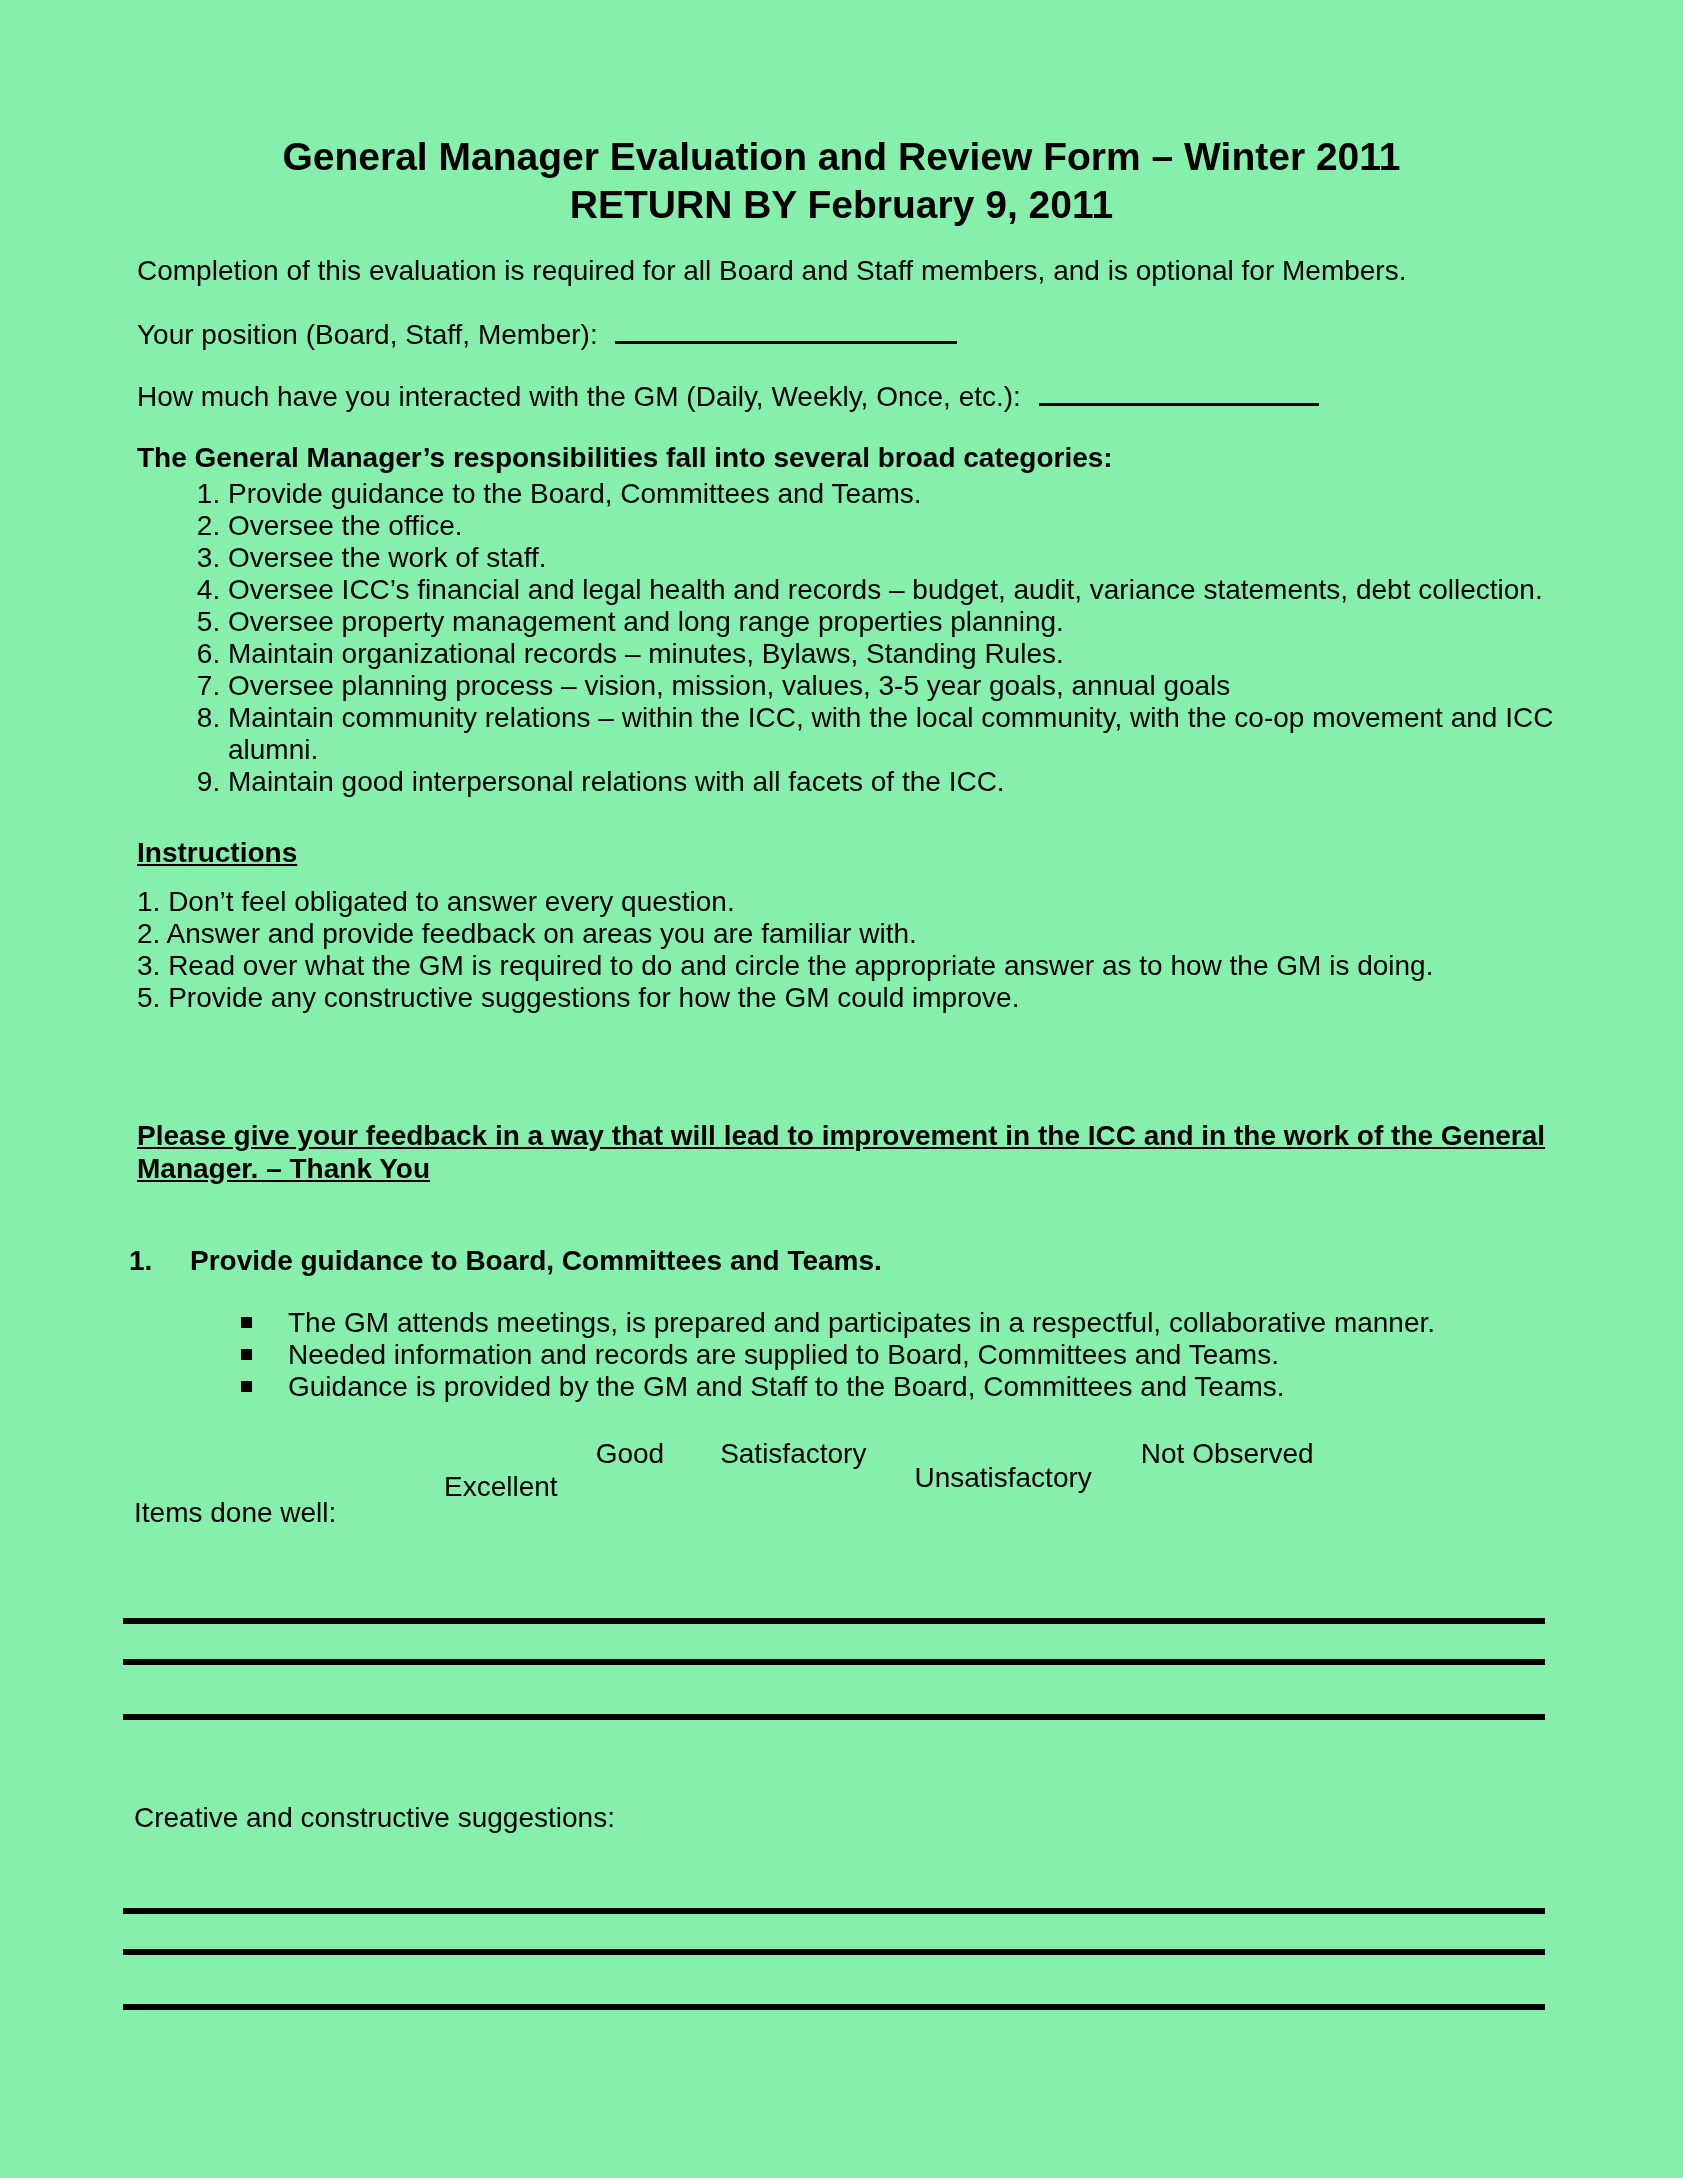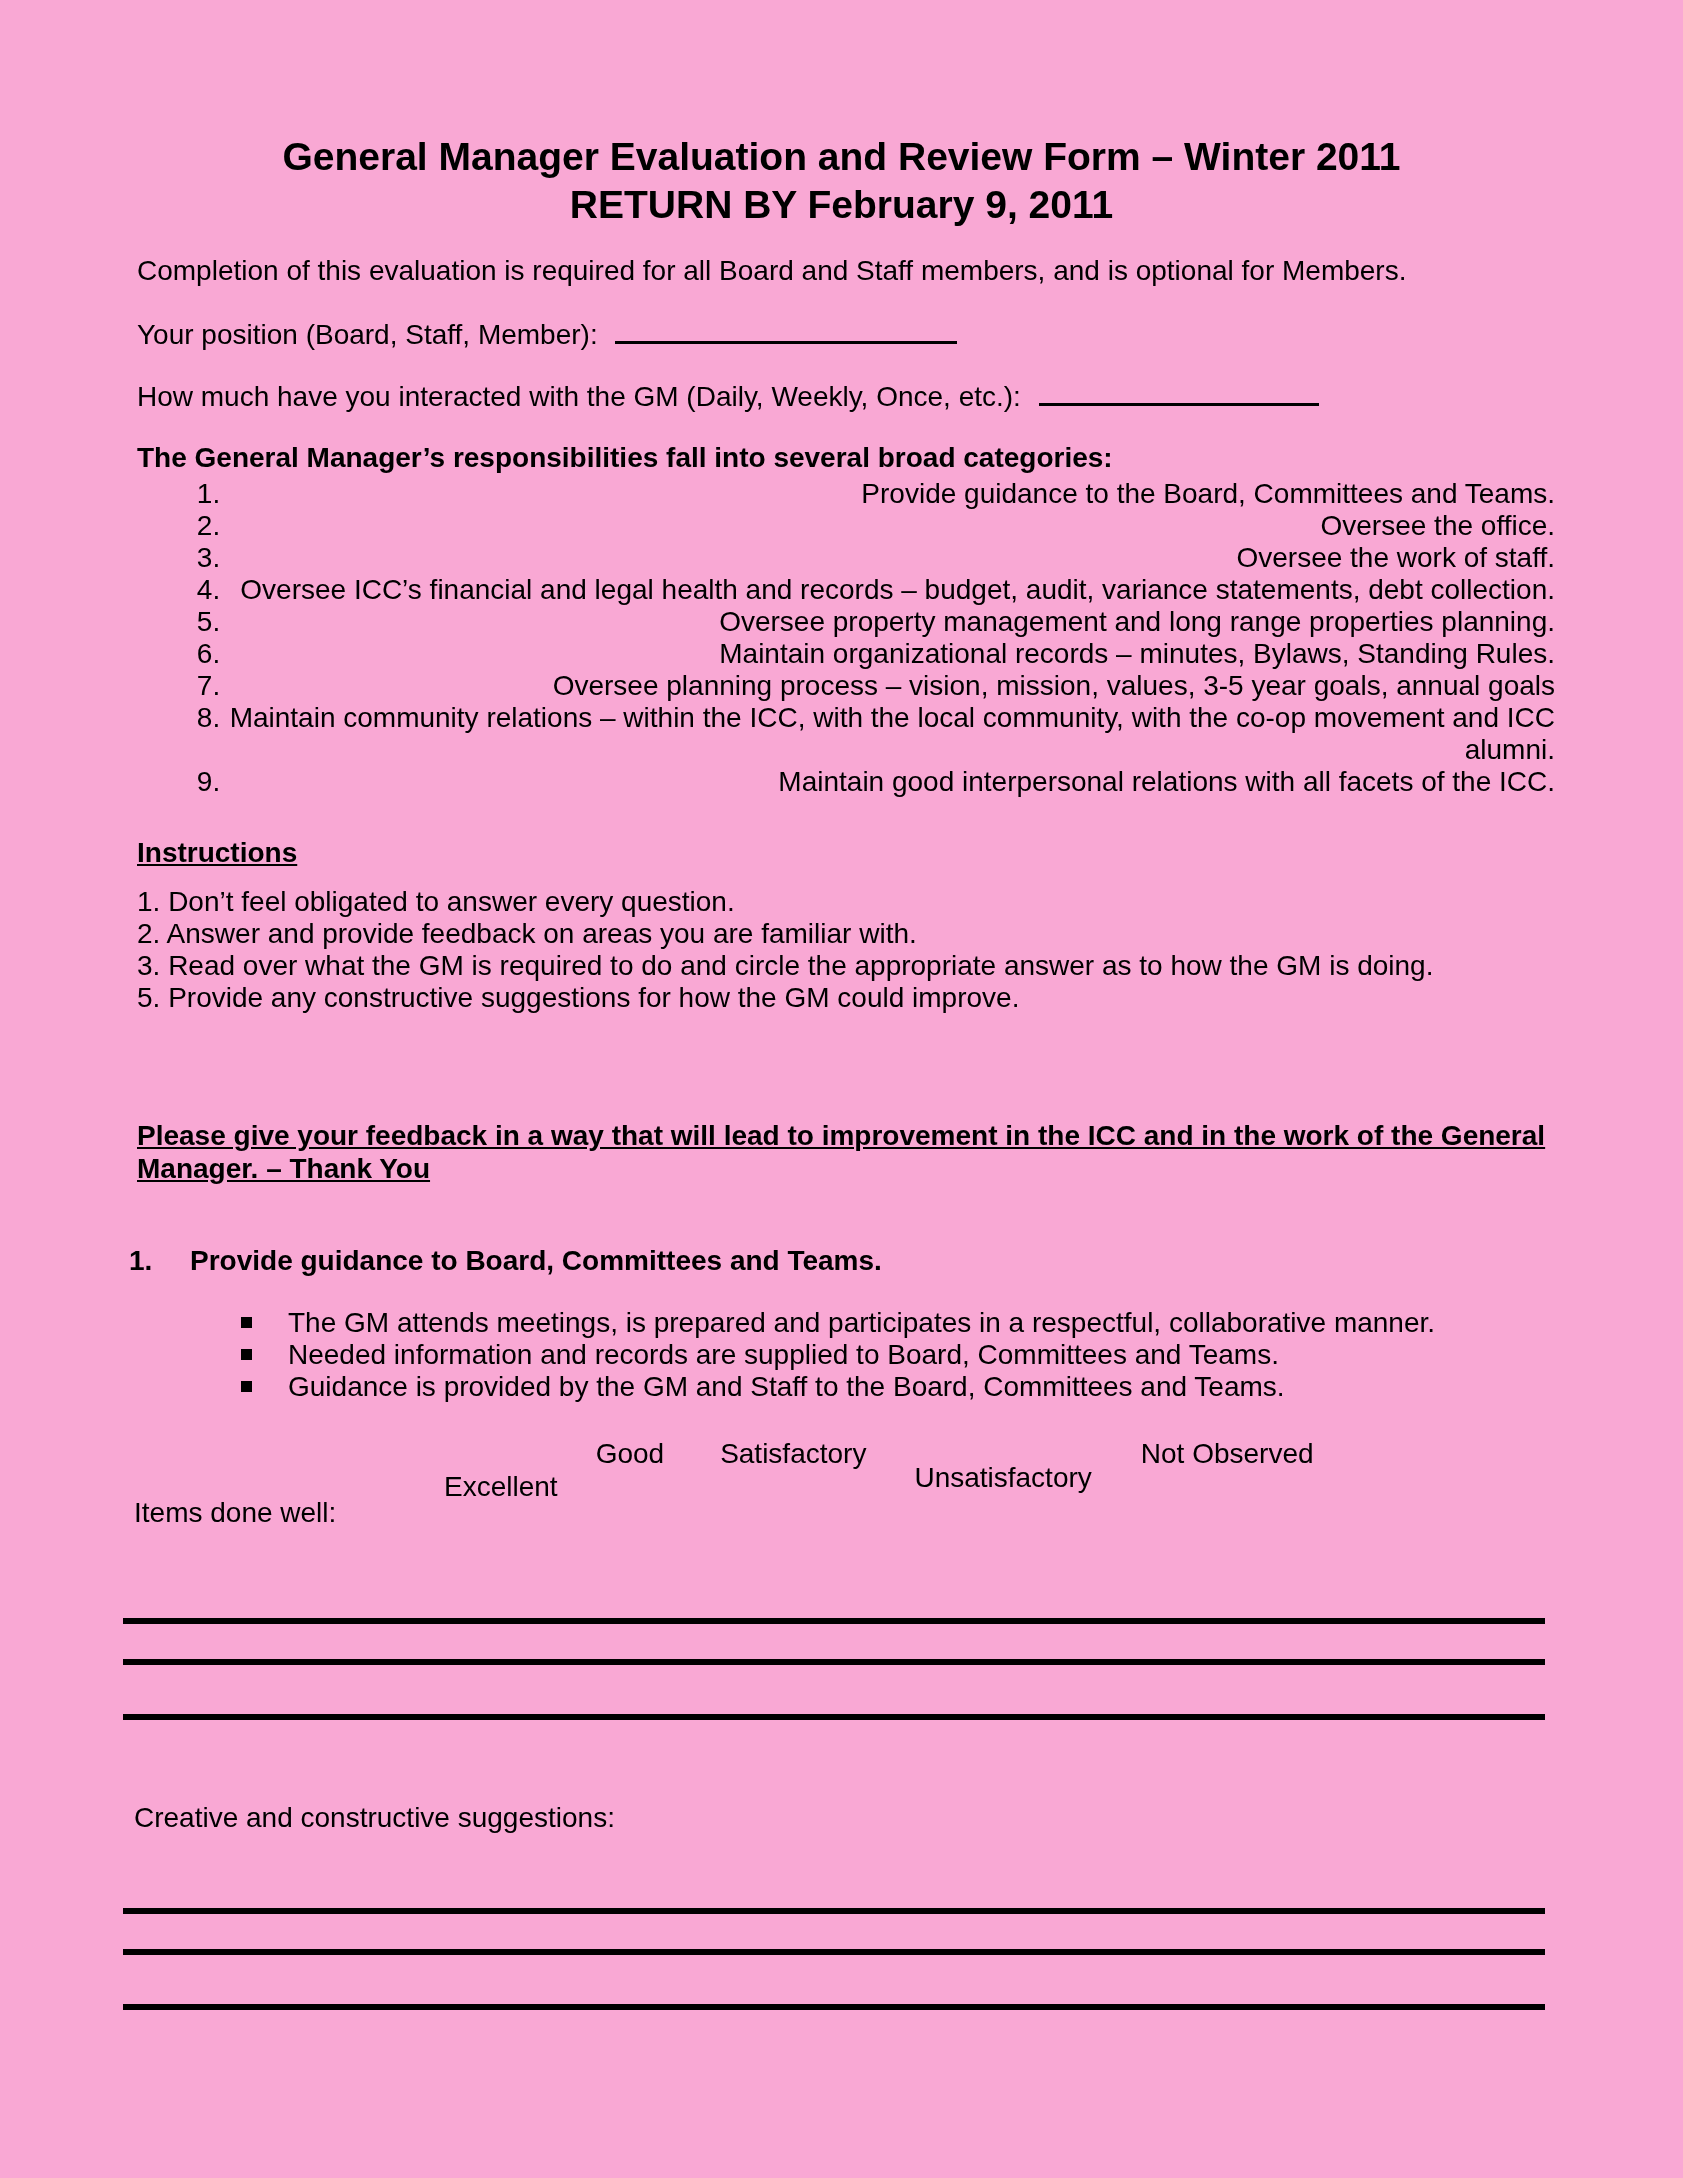--- a/index.html
+++ b/index.html
@@ -1,20 +1,20 @@
 <!DOCTYPE html>
 <html><head>
 <meta charset="utf-8">
 <style>
   html,body { margin:0; padding:0; background:#888; }
   .page {
     position:relative;
     width:1683px; height:2178px;
     margin:0 auto;
-    background:#f9a8d4;
+    background:#86efac;
     color:#000000;
     font-family:"Liberation Sans", sans-serif;
     font-size:28px;
     line-height:32px;
   }
   .abs { position:absolute; }
   .b { font-weight:bold; }
 
   #title-block { top:133px; left:0; width:1683px; text-align:center;
                  font-weight:bold; font-size:39px; line-height:48px; }
@@ -30,21 +30,21 @@
     margin-left:10px;
     vertical-align:baseline;
   }
   #position-blank { width:342px; }
   #interaction-blank { width:280px; }
 
   #resp-heading { top:442px; left:137px; width:1416px; font-weight:bold; }
 
   #resp-list { top:478px; left:137px; width:1418px; }
   #resp-list ol { margin:0; padding:0 0 0 91px; }
-  #resp-list li { line-height:32px;text-align:right; }
+  #resp-list li { line-height:32px; }
 
   #instr-heading { top:837px; left:137px; font-weight:bold; text-decoration:underline; }
   #instr-list { top:886px; left:137px; width:1416px; }
   #instr-list .instr-item { line-height:32px; }
 
   #feedback-note { top:1119px; left:137px; width:1428px;
                    font-weight:bold; text-decoration:underline; line-height:33px; }
 
   #sec1-heading { top:1245px; left:129px; width:1436px; display:flex; font-weight:bold; }
   #sec1-heading .num { width:61px; flex:0 0 61px; }

